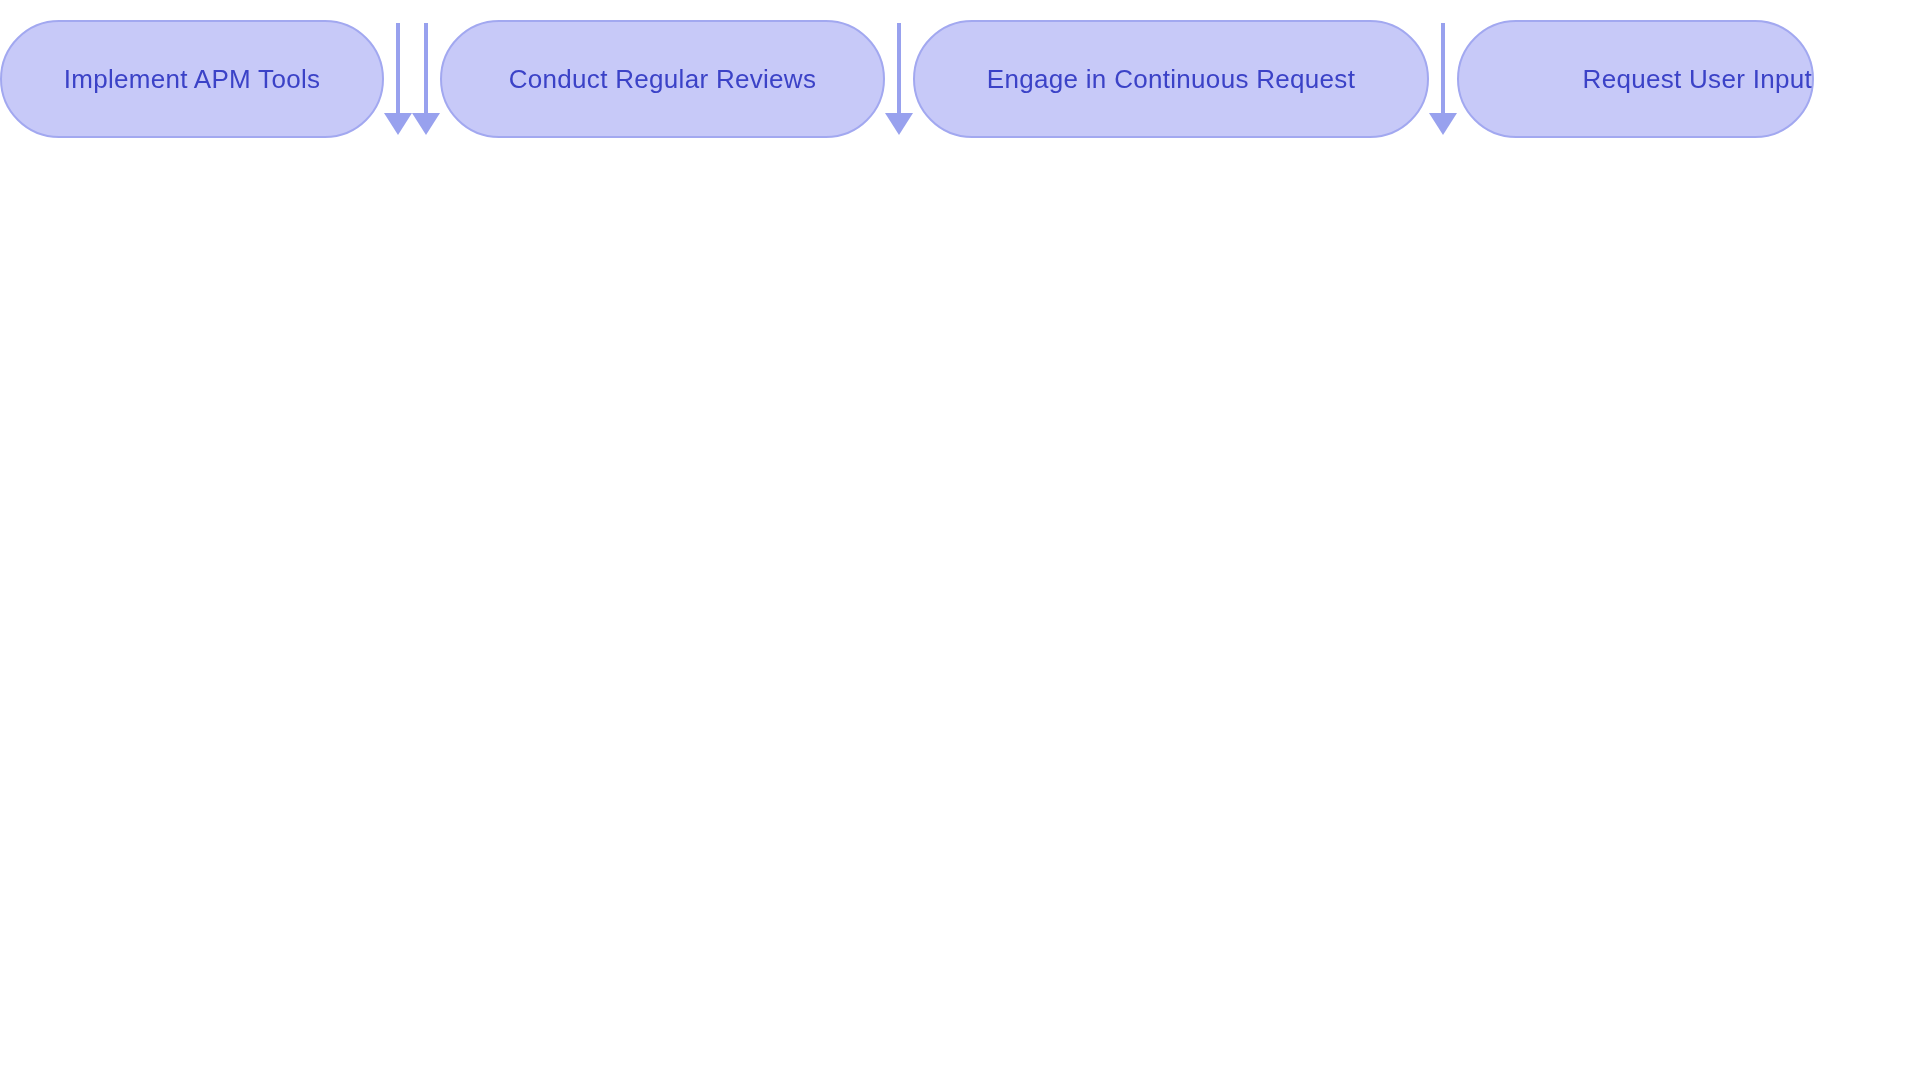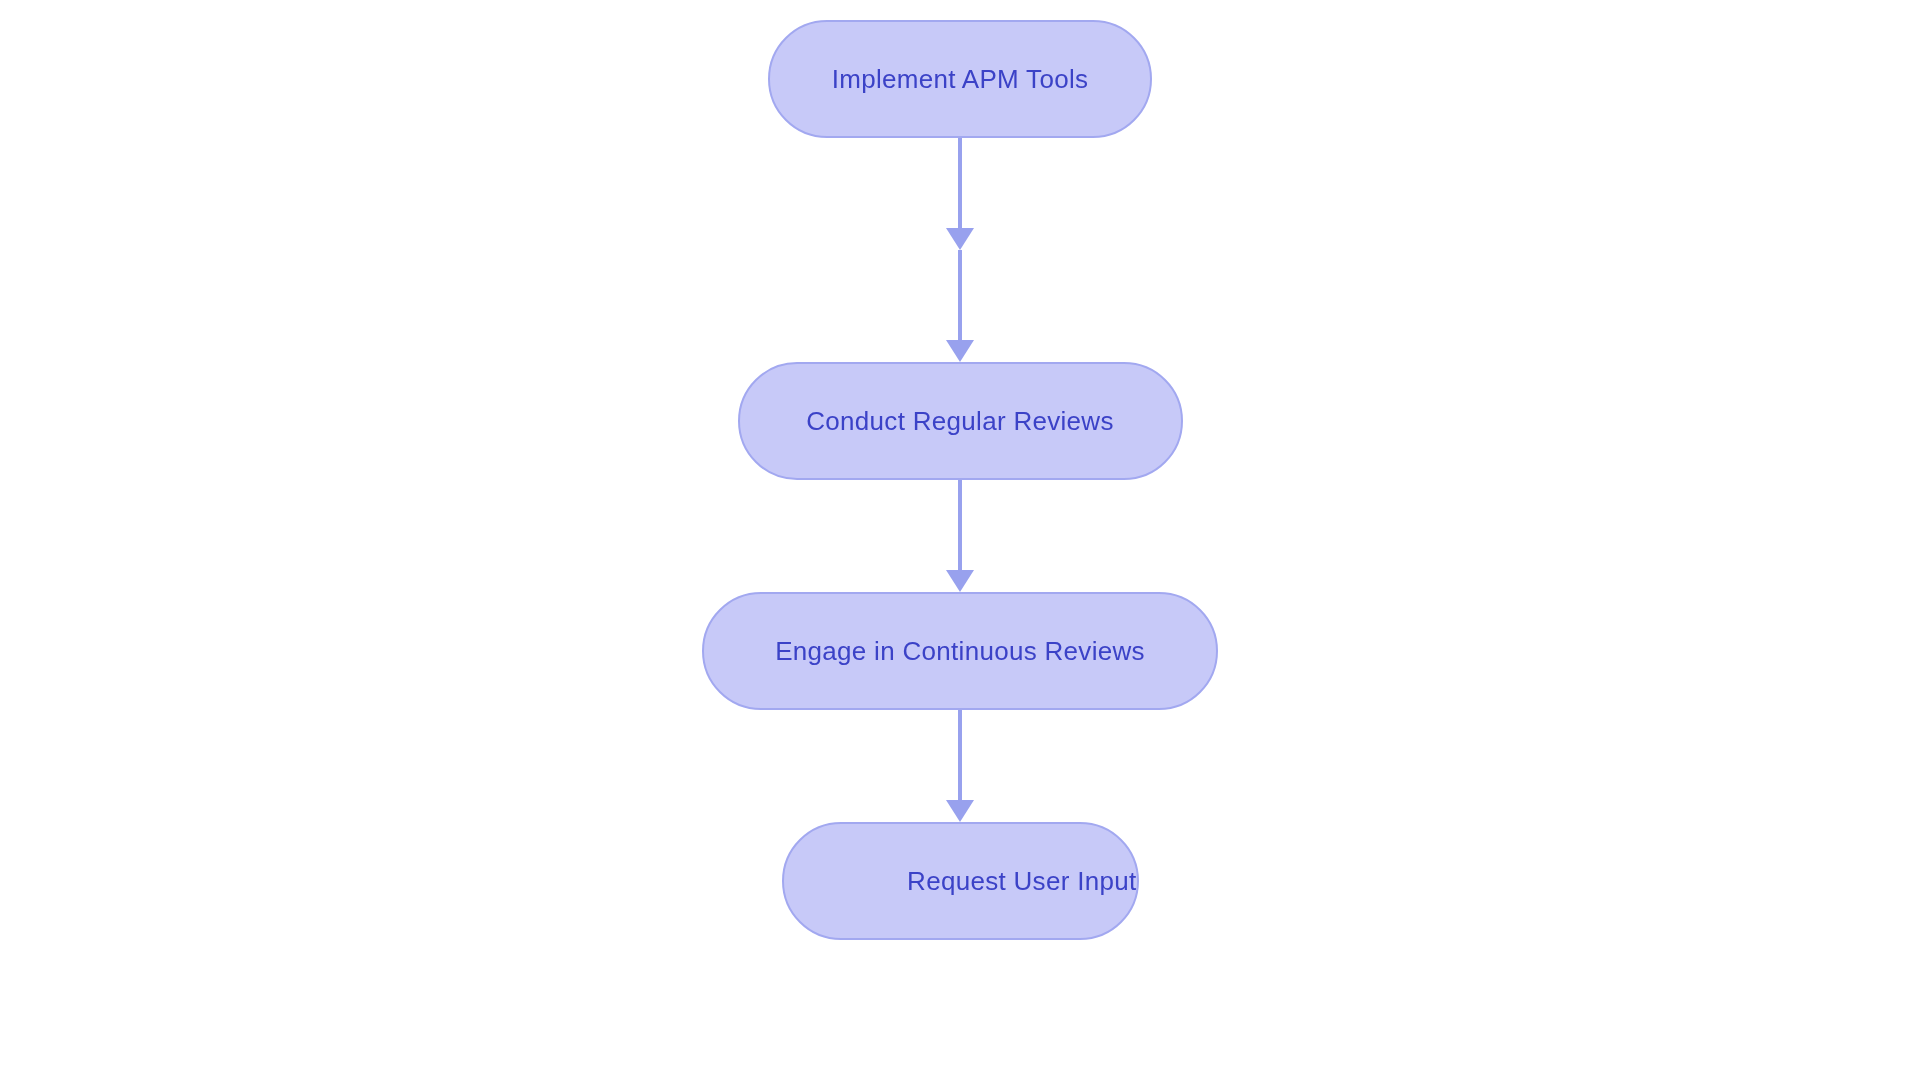--- a/index.html
+++ b/index.html
@@ -22,21 +22,20 @@
     width: 1920px;
     height: 1083px;
     background: var(--background);
   }
   .flow {
     position: absolute;
     top: 20px;
     left: 0;
     right: 0;
     display: flex;
-    flex-direction: column;
     align-items: center;
   }
   .node {
     height: 118px;
     border-radius: 59px;
     background: var(--node-fill);
     border: 2px solid var(--node-border);
     display: flex;
     align-items: center;
     justify-content: center;
@@ -99,21 +98,21 @@
     <div class="node n3">
       <span class="node-label">Conduct Regular Reviews</span>
     </div>
 
     <div class="arrow">
       <div class="arrow-line"></div>
       <div class="arrow-head"></div>
     </div>
 
     <div class="node n4">
-      <span class="node-label">Engage in Continuous Reviews</span>
+      <span class="node-label">Engage in Continuous Request</span>
     </div>
 
     <div class="arrow">
       <div class="arrow-line"></div>
       <div class="arrow-head"></div>
     </div>
 
     <div class="node n5">
       <span class="node-label">Request User Input</span>
     </div>

